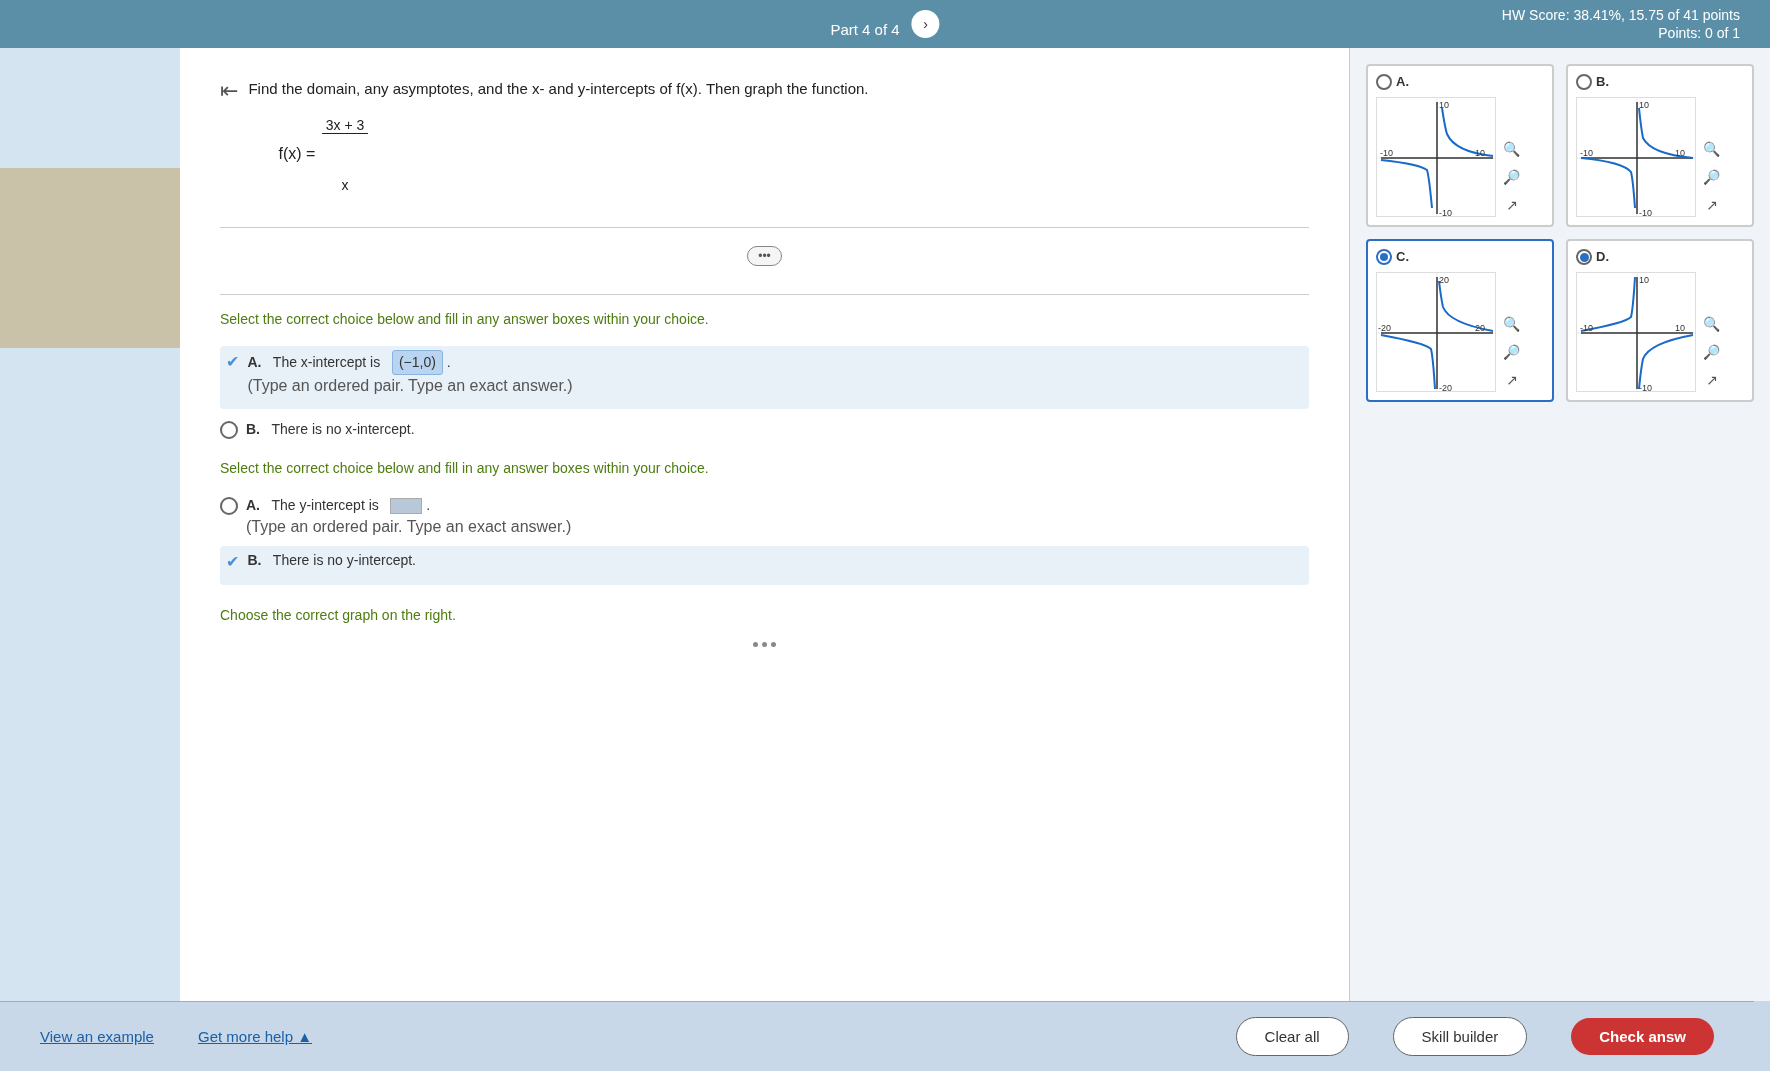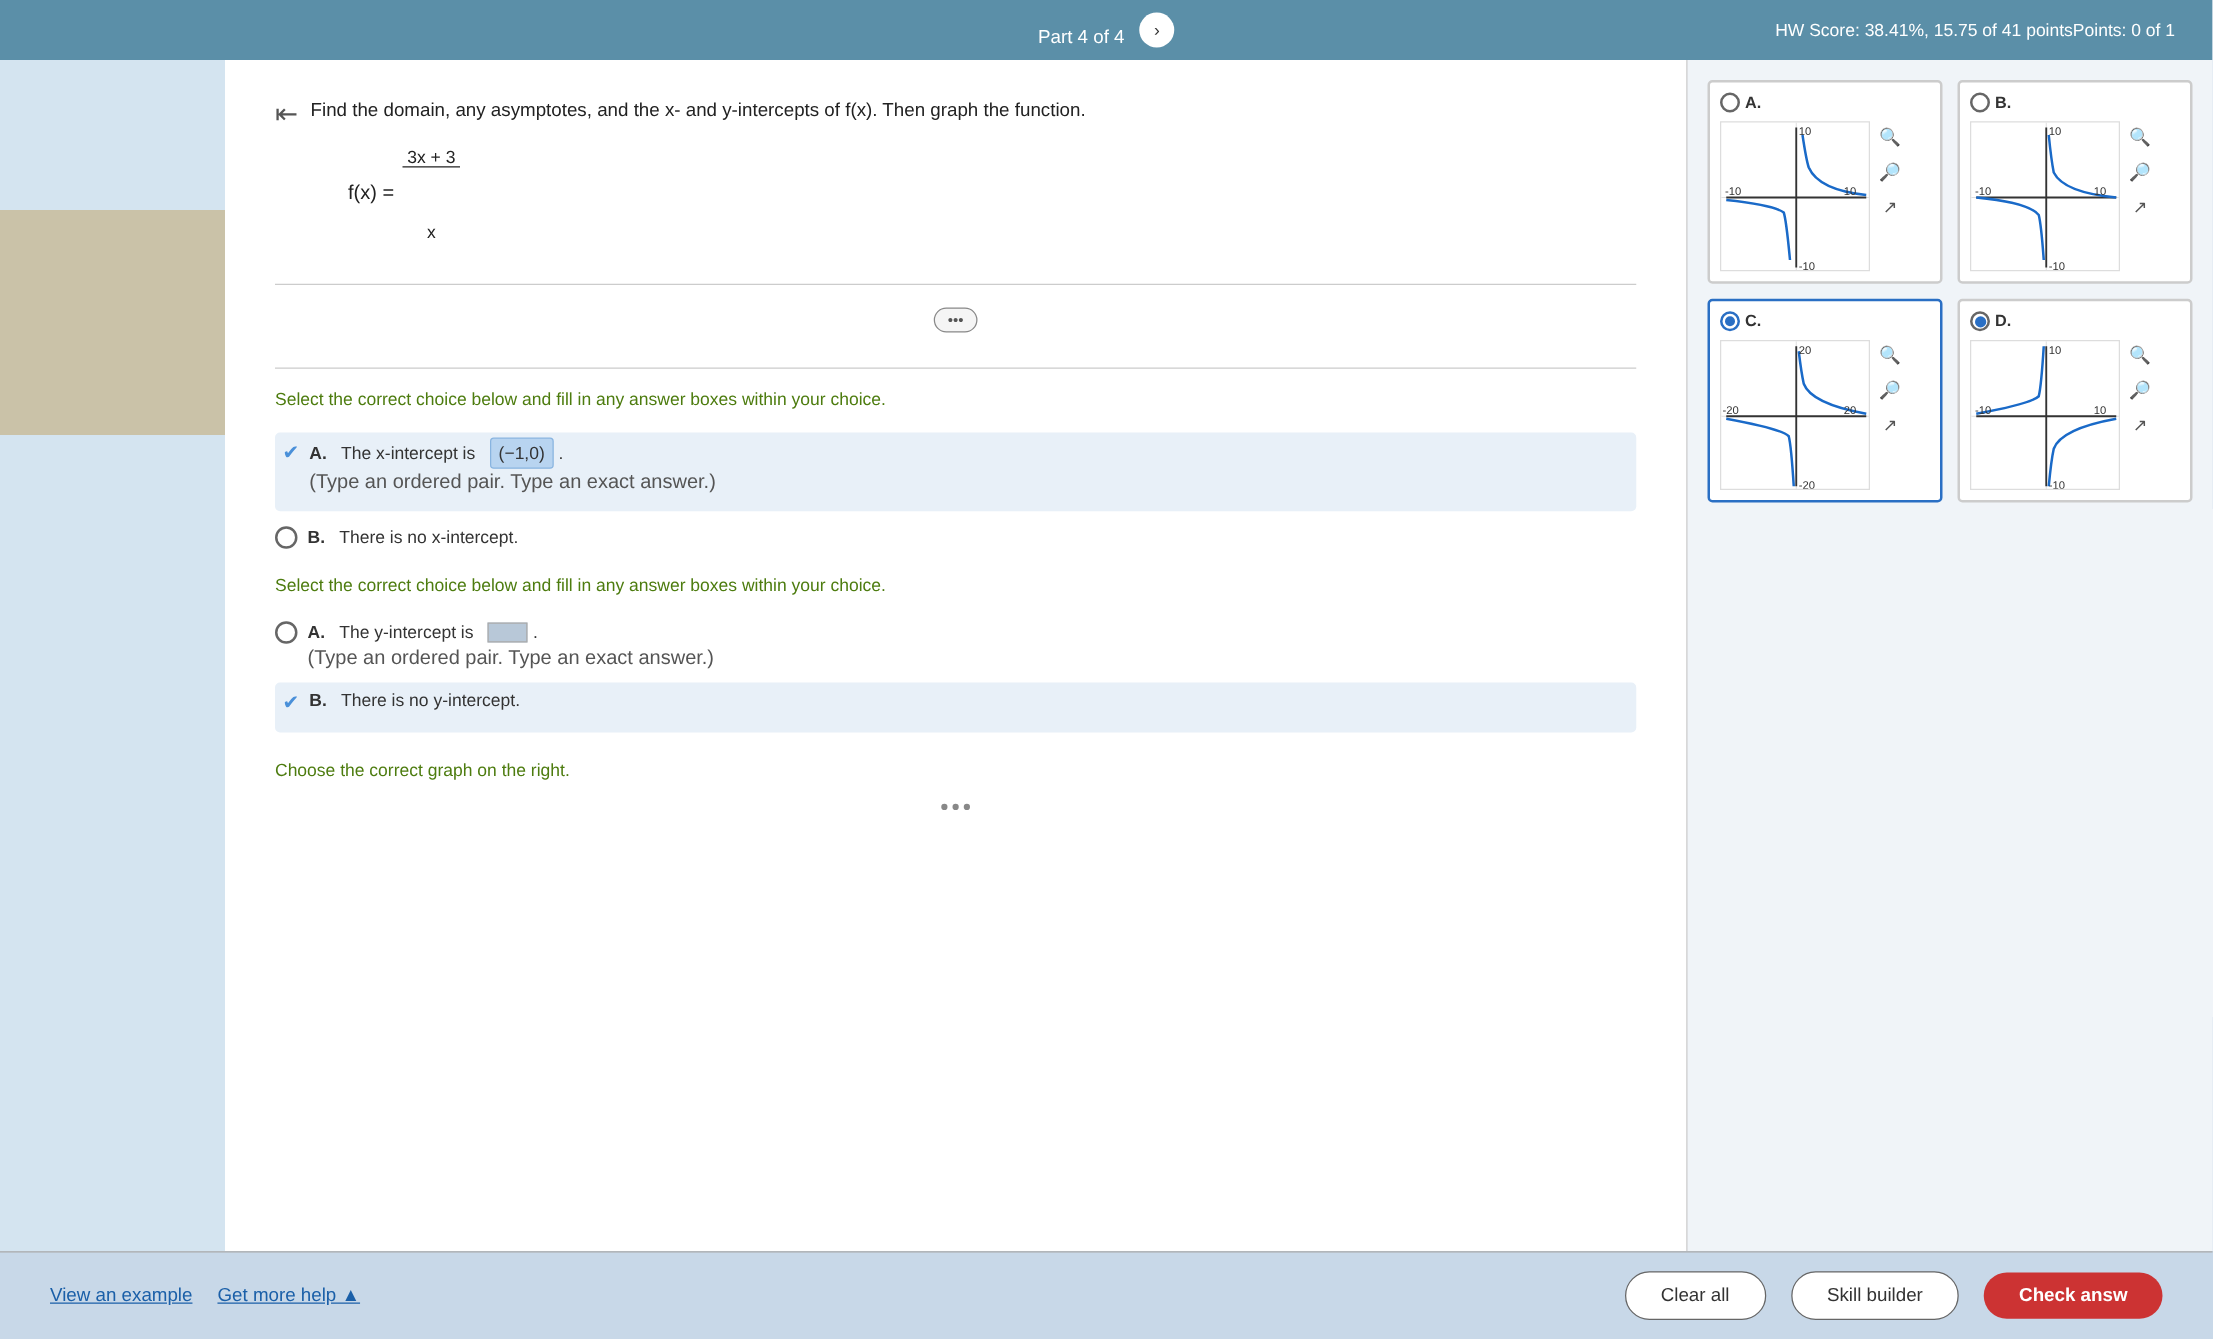--- a/index.html
+++ b/index.html
@@ -31,21 +31,21 @@
       align-items: flex-end;
       gap: 12px;
       color: white;
       font-size: 15px;
     }
     .top-bar-right {
       margin-left: auto;
       color: white;
       font-size: 14px;
       display: flex;
-      flex-direction: row;
+      flex-direction: column;
       align-items: flex-end;
       line-height: 1.3;
     }
     .chevron-btn {
       background: white;
       border: none;
       border-radius: 50%;
       width: 28px;
       height: 28px;
       display: flex;
@@ -218,21 +218,21 @@
 
     .option-label {
       font-size: 13px;
       color: #333;
       font-weight: bold;
       margin-bottom: 4px;
     }
 
     .graph-container {
       display: flex;
-      align-items: flex-start;
+      align-items: flex-end;
       gap: 4px;
     }
 
     .graph-icons {
       display: flex;
       flex-direction: column;
       gap: 4px;
     }
     .icon-btn {
       width: 24px;
@@ -277,27 +277,27 @@
       height: 8px;
       background: #2a6fc4;
       border-radius: 50%;
     }
 
     
     .bottom-bar {
       position: fixed;
       bottom: 0;
       left: 0;
-      right: 0;
+      right: 16px;
       height: 70px;
       background: #c8d8e8;
       display: flex;
       align-items: center;
       padding: 0 40px;
-      gap: 20px;
+      gap: 44px;
       border-top: 1px solid #aaa;
     }
 
     .bottom-link {
       font-size: 15px;
       color: #1a5fa8;
       text-decoration: underline;
       cursor: pointer;
       background: none;
       border: none;

